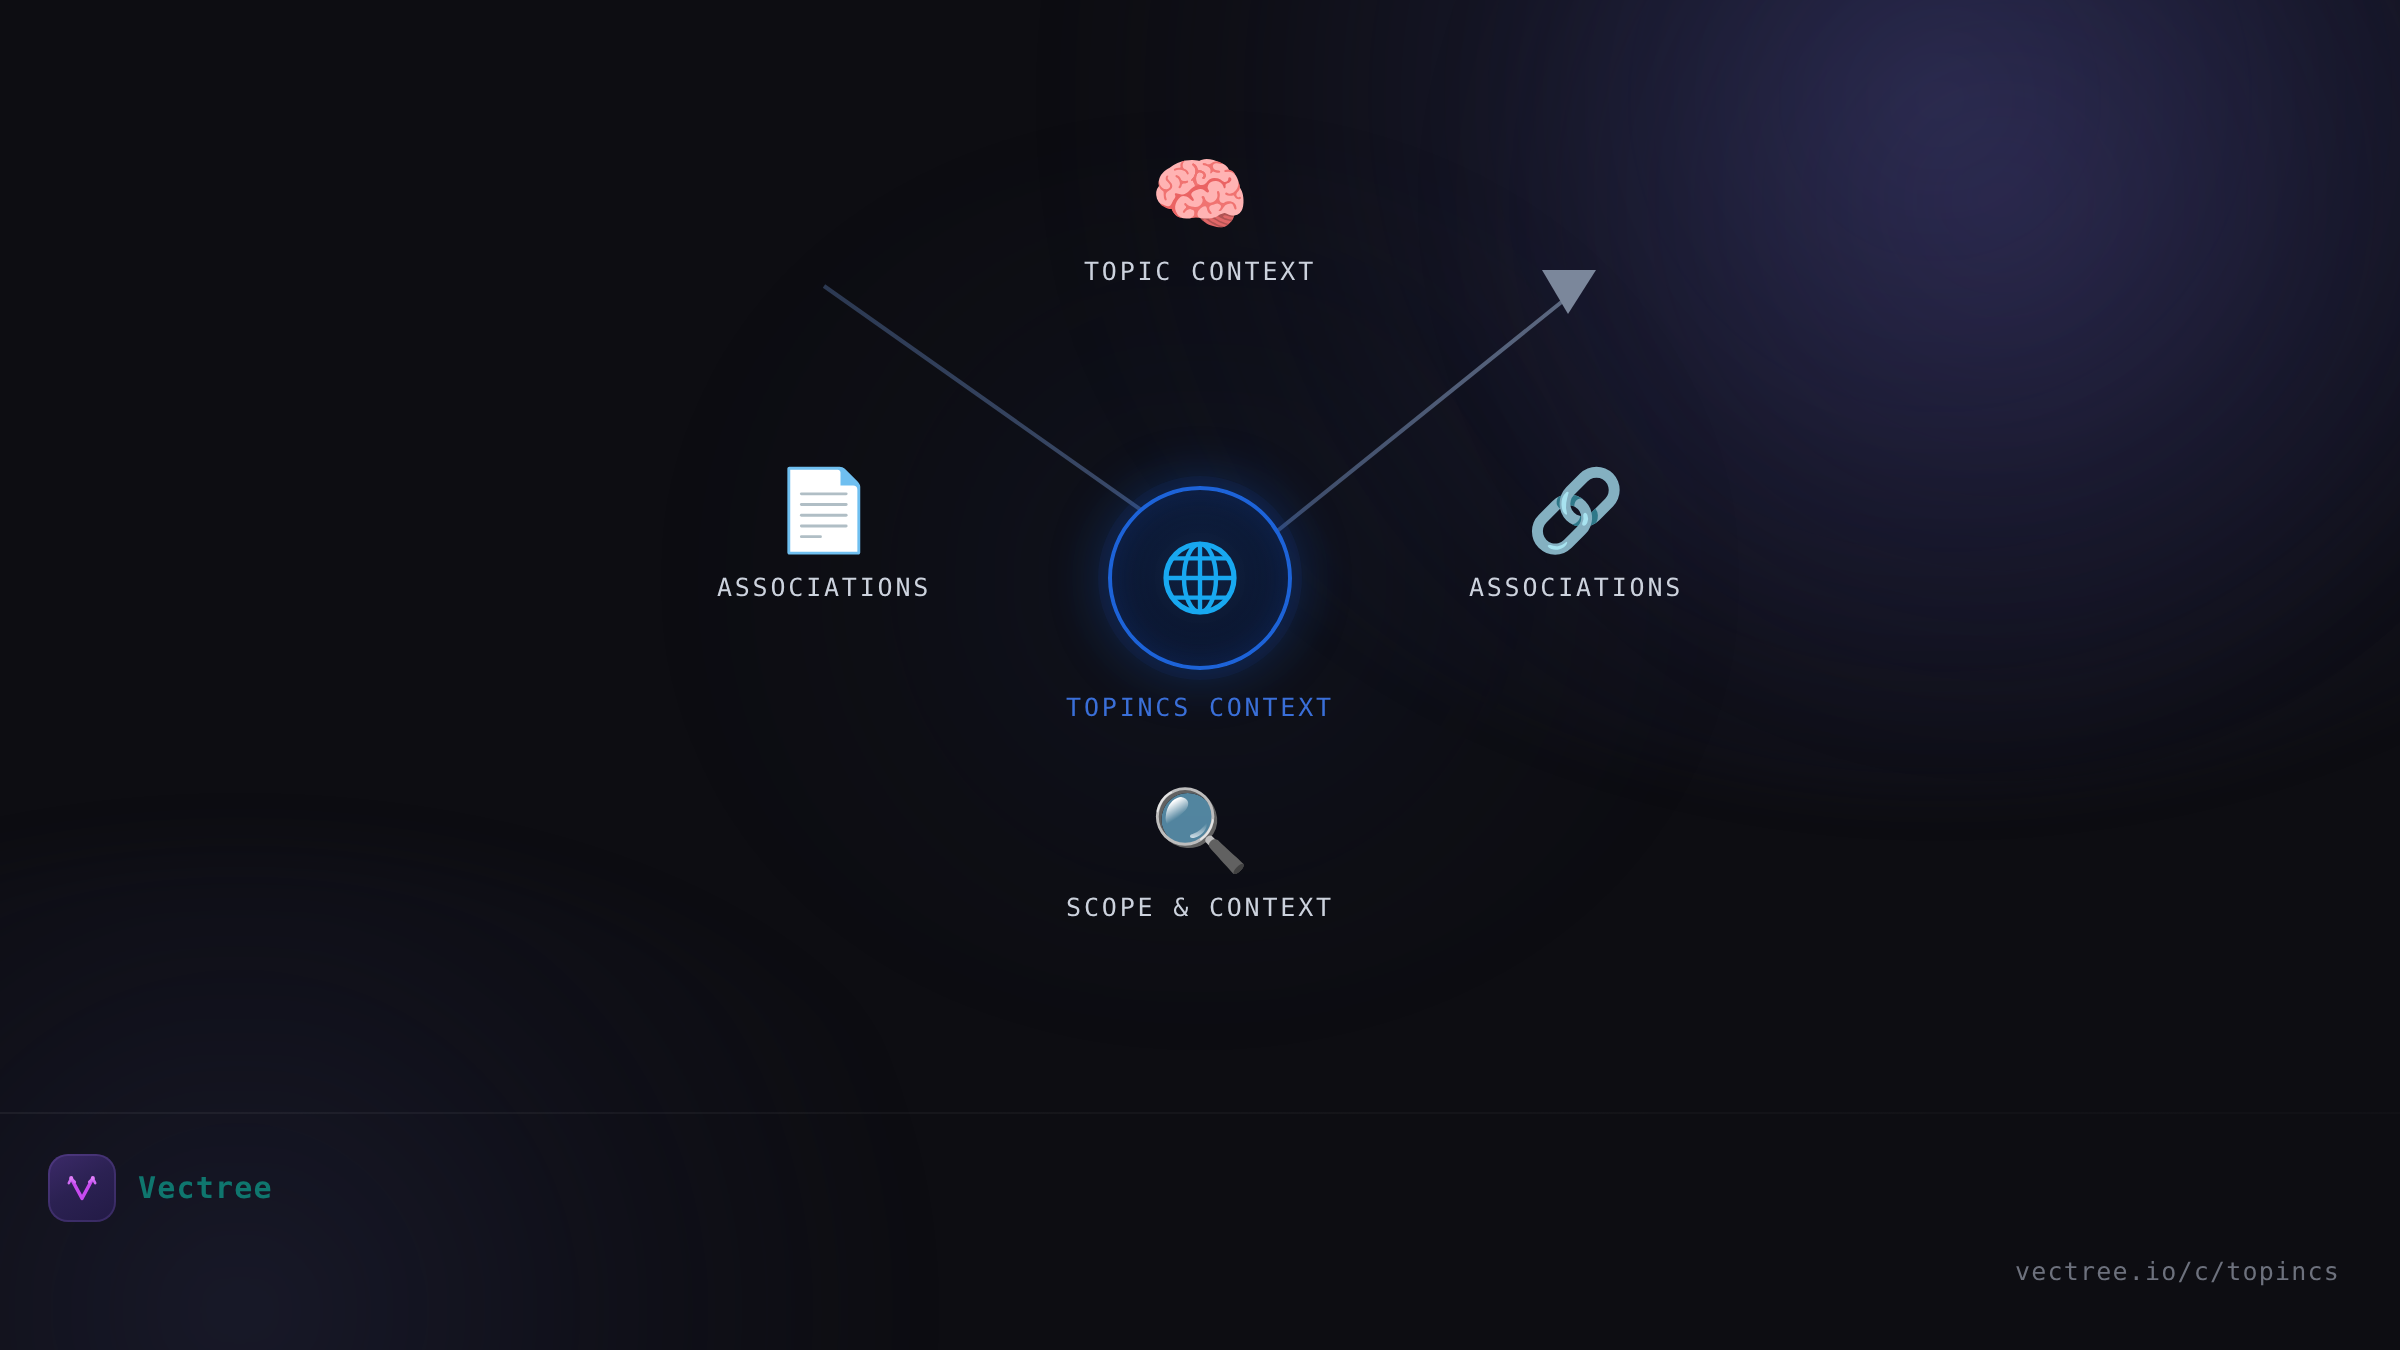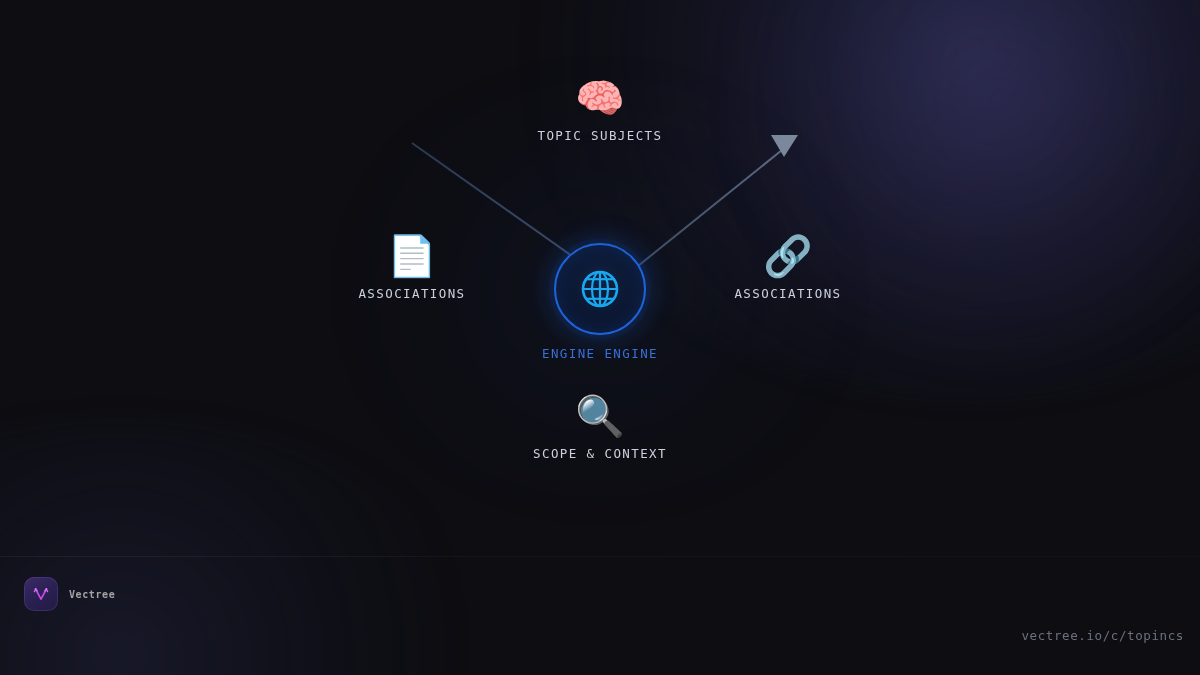--- a/index.html
+++ b/index.html
@@ -152,37 +152,37 @@
   }
   #brand-logo {
     width:34px; height:34px;
     border-radius:10px;
     background:linear-gradient(150deg,#3c2a69 0%,#2b2152 48%,#221a45 100%);
     box-shadow:inset 0 0 0 1px rgba(150,110,220,0.20);
     display:flex; align-items:center; justify-content:center;
     flex:none;
   }
   #brand-name {
-    font-size:10px;
+    font-size:15px;
     font-weight:bold;
-    color:#a3a3a3;
+    color:#0f766e;
     letter-spacing:0.6px;
   }
   #page-title {
     position:absolute;
     left:24px; top:55px;
     font-size:34px;
     font-weight:bold;
     color:#f2f4f8;
     letter-spacing:1px;
     line-height:1;
   }
   #footer-url {
     position:absolute;
-    right:16px; top:72px;
+    right:30px; top:72px;
     font-size:12.5px;
     color:#6d717d;
     letter-spacing:0.6px;
   }
 </style>
 </head>
 <body>
 
 <div id="stage">
   <div class="glow glow-tr"></div>
@@ -231,21 +231,21 @@
 
     <line x1="412" y1="143" x2="572" y2="256" stroke="url(#spokeDL)" stroke-width="2"></line>
 
     <line x1="638" y1="266" x2="782" y2="150" stroke="url(#spokeDR)" stroke-width="2"></line>
 
     <polygon points="771,135 798,135 784,157" fill="#7b879b"></polygon>
   </svg>
 
   <div class="node" id="node-subjects">
     <div class="glyph">🧠</div>
-    <div class="nlabel">TOPIC SUBJECTS</div>
+    <div class="nlabel">TOPIC CONTEXT</div>
   </div>
 
   <div class="node" id="node-occurrences">
     <div class="glyph">📄</div>
     <div class="nlabel">ASSOCIATIONS</div>
   </div>
 
   <div class="node" id="node-associations">
     <div class="glyph">🔗</div>
     <div class="nlabel">ASSOCIATIONS</div>
@@ -260,21 +260,21 @@
     <div class="hub">
       <svg width="44" height="44" viewBox="0 0 44 44" xmlns="http://www.w3.org/2000/svg">
         <circle cx="22" cy="22" r="17" fill="none" stroke="#18a8f0" stroke-width="2.6"></circle>
         <ellipse cx="22" cy="22" rx="8" ry="17" fill="none" stroke="#18a8f0" stroke-width="2.2"></ellipse>
         <line x1="5" y1="22" x2="39" y2="22" stroke="#18a8f0" stroke-width="2.2"></line>
         <path d="M8.3 12.2 H35.7" fill="none" stroke="#18a8f0" stroke-width="2.2"></path>
         <path d="M8.3 31.8 H35.7" fill="none" stroke="#18a8f0" stroke-width="2.2"></path>
         <line x1="22" y1="5" x2="22" y2="39" stroke="#18a8f0" stroke-width="2.2"></line>
       </svg>
     </div>
-    <div class="nlabel">ENGINE ENGINE</div>
+    <div class="nlabel">TOPINCS CONTEXT</div>
   </div>
 
 </div>
 
 <div id="footer-divider"></div>
 
 <div id="footer">
   <div id="brand-row">
     <div id="brand-logo">
       <svg width="20" height="20" viewBox="0 0 20 20" xmlns="http://www.w3.org/2000/svg">

